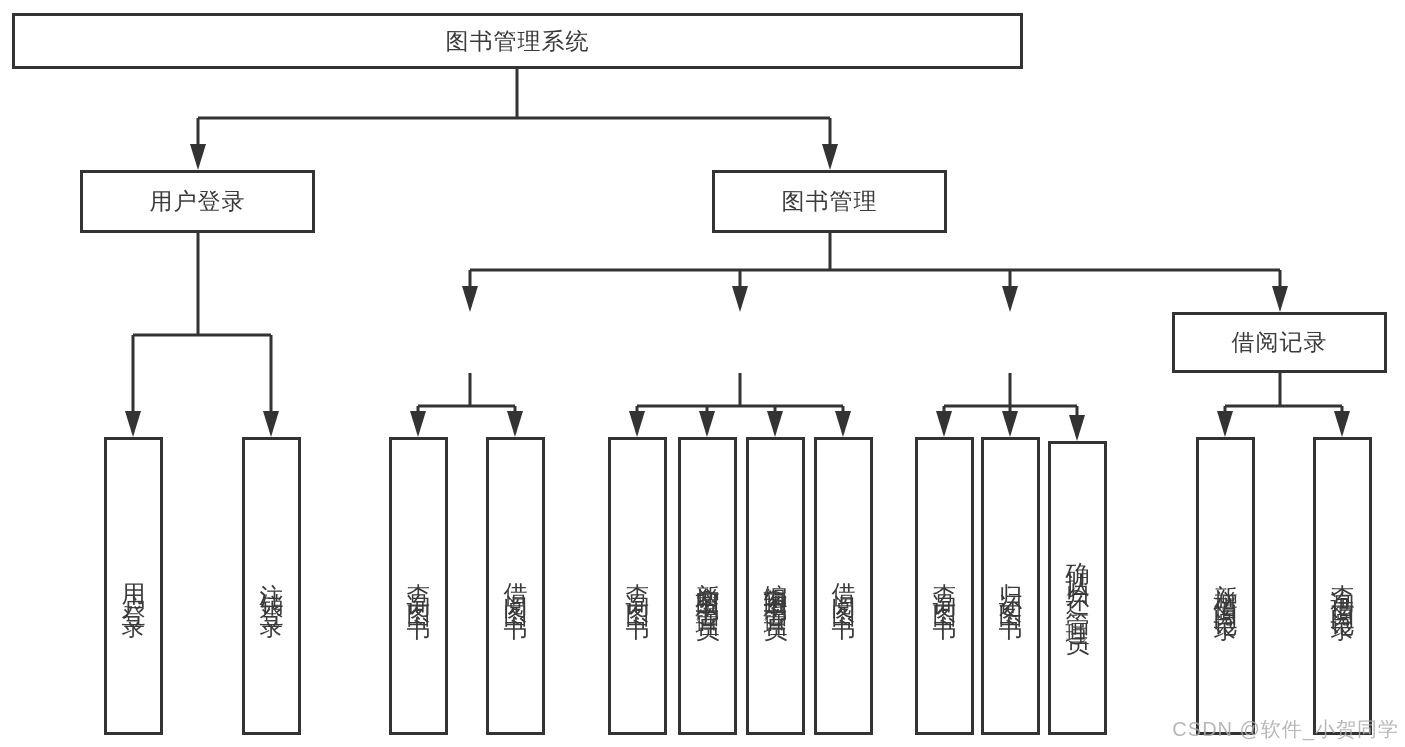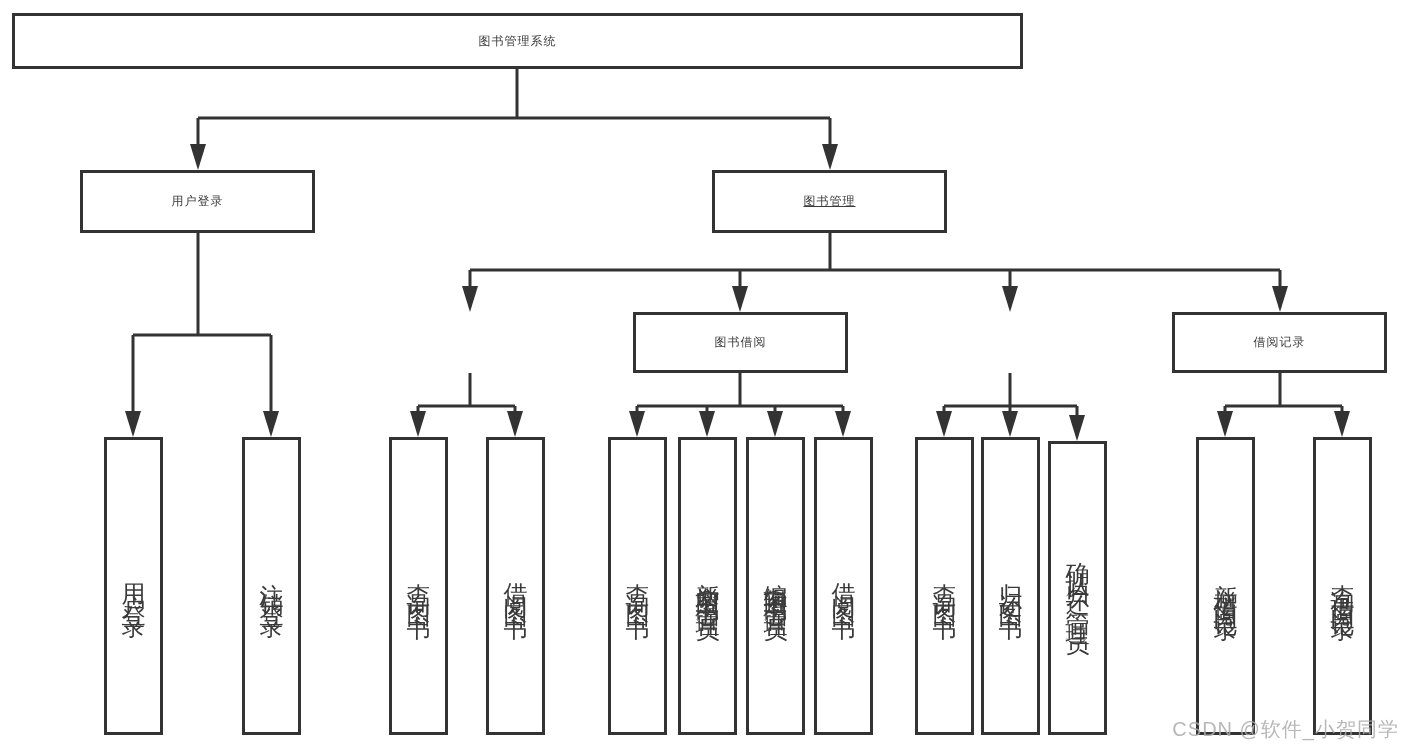--- a/index.html
+++ b/index.html
@@ -25,21 +25,21 @@
     position: absolute;
     box-sizing: border-box;
     border: 3px solid #333333;
     background: #ffffff;
     display: flex;
     align-items: center;
     justify-content: center;
     color: #3a3a3a;
   }
   .box.h .lbl {
-    font-size: 12px;
+    font-size: 23px;
     letter-spacing: 1px;
     white-space: nowrap;
   }
   .box.v .vlbl {
     writing-mode: vertical-rl;
     text-orientation: mixed;
     font-size: 24px;
     line-height: 1;
     white-space: nowrap;
   }
@@ -97,27 +97,24 @@
     </g>
   </svg>
 
   <div class="box h" style="left:12px; top:13px; width:1011px; height:56px;">
     <span class="lbl">图书管理系统</span>
   </div>
 
   <div class="box h" style="left:80px; top:170px; width:235px; height:63px;">
     <span class="lbl">用户登录</span>
   </div>
-  <div class="box h" style="left:712px; top:170px; width:235px; height:63px;text-decoration:underline;">
+  <div class="box h" style="left:712px; top:170px; width:235px; height:63px;">
     <span class="lbl">图书管理</span>
   </div>
 
-  <div class="box h" style="left:633px; top:312px; width:215px; height:61px;">
-    <span class="lbl">图书借阅</span>
-  </div>
   <div class="box h" style="left:1172px; top:312px; width:215px; height:61px;">
     <span class="lbl">借阅记录</span>
   </div>
 
   <div class="box v" style="left:104px; top:437px; width:59px; height:298px;">
     <span class="vlbl len4">用户登录</span>
   </div>
   <div class="box v" style="left:242px; top:437px; width:59px; height:298px;">
     <span class="vlbl len4">注销登录</span>
   </div>

